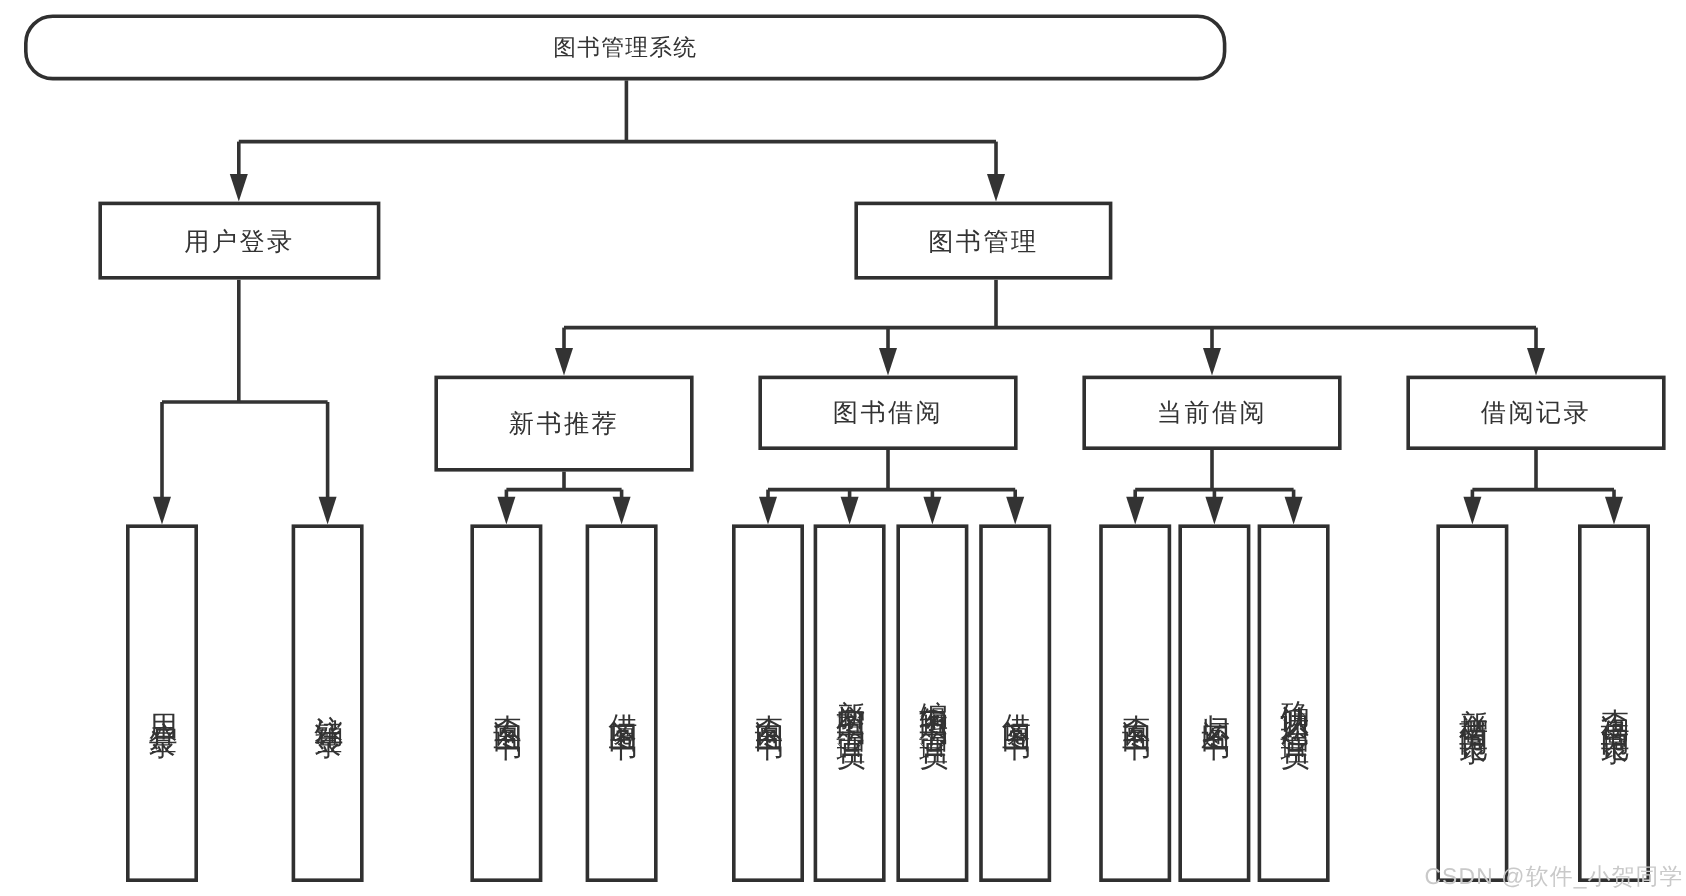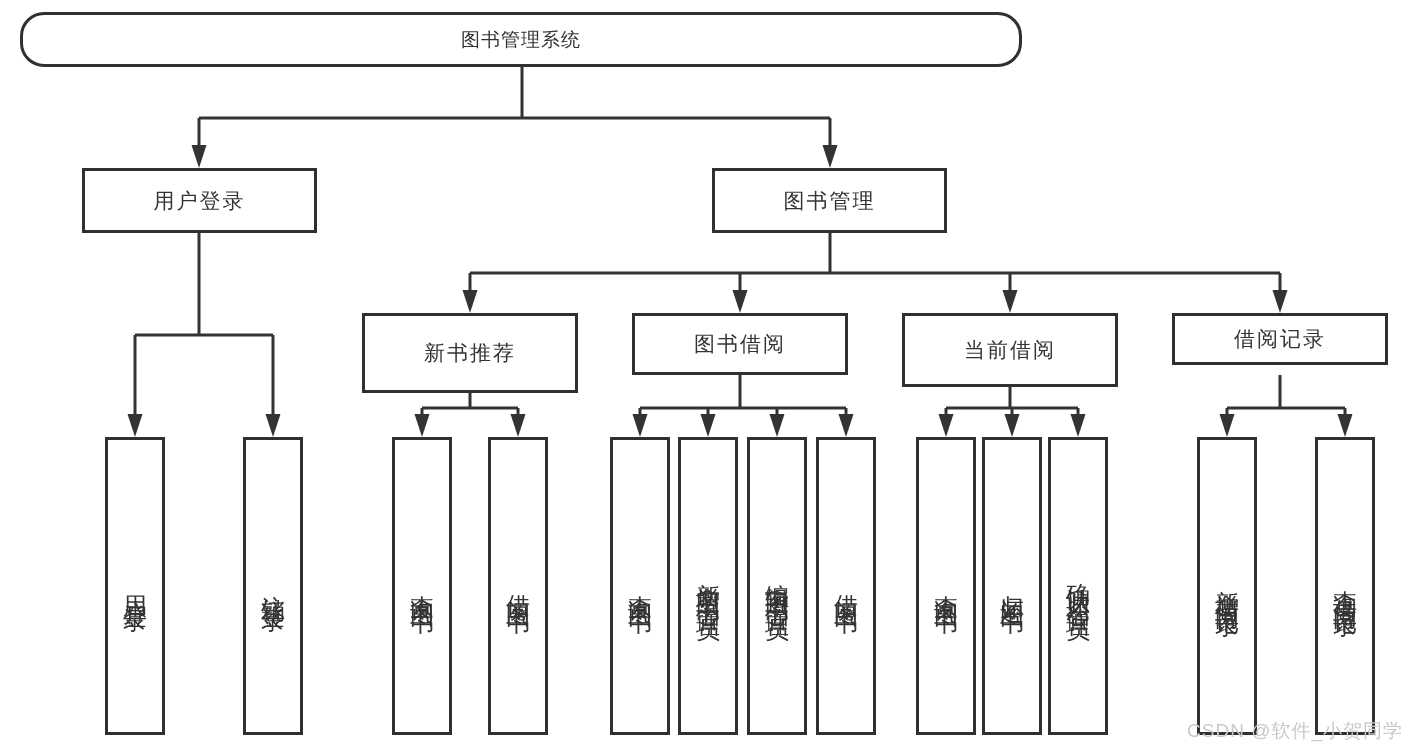--- a/index.html
+++ b/index.html
@@ -37,25 +37,25 @@
   .leaf .vtext {
     writing-mode: vertical-rl;
     text-orientation: mixed;
     line-height: 1;
     letter-spacing: 5px;
     white-space: nowrap;
   }
   
   .b-root      { left: 20px;   top: 12px;  width: 1002px; height: 55px; }
   .b-login     { left: 82px;   top: 168px; width: 235px;  height: 65px; }
-  .b-mgmt      { left: 712px;  top: 168px; width: 235px;  height: 65px; }
+  .b-mgmt      { left: 712px;  top: 168px; width: 215px;  height: 65px; }
   .b-newrec    { left: 362px;  top: 313px; width: 216px;  height: 80px; }
   .b-borrow    { left: 632px;  top: 313px; width: 216px;  height: 62px; }
-  .b-current   { left: 902px;  top: 313px; width: 216px;  height: 74px; }
-  .b-records   { left: 1172px; top: 313px; width: 216px;  height: 52px; }
+  .b-current   { left: 902px;  top: 313px; width: 216px;  height: 62px; }
+  .b-records   { left: 1172px; top: 313px; width: 216px;  height: 62px; }
   
   .leaf { top: 437px; width: 60px; height: 298px; }
   .l-1a { left: 105px; }
   .l-1b { left: 243px; }
   .l-2a { left: 392px; }
   .l-2b { left: 488px; }
   .l-3a { left: 610px; }
   .l-3b { left: 678px; }
   .l-3c { left: 747px; }
   .l-3d { left: 816px; }

